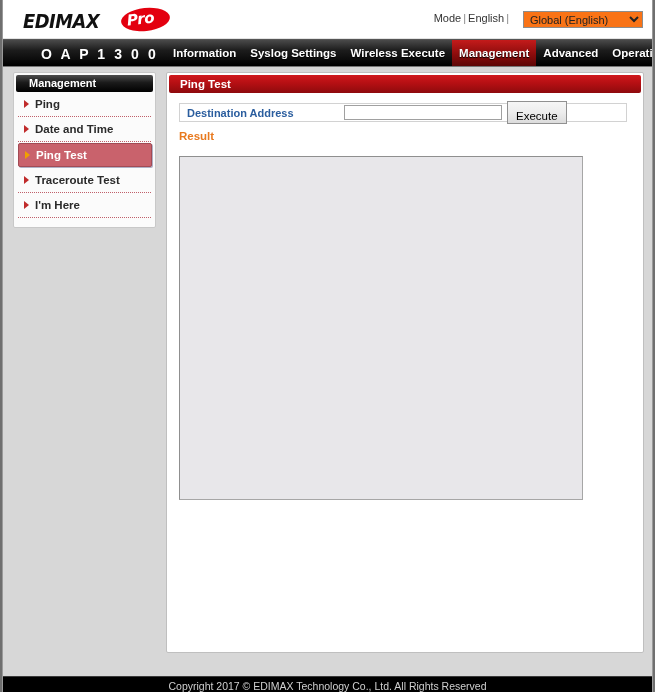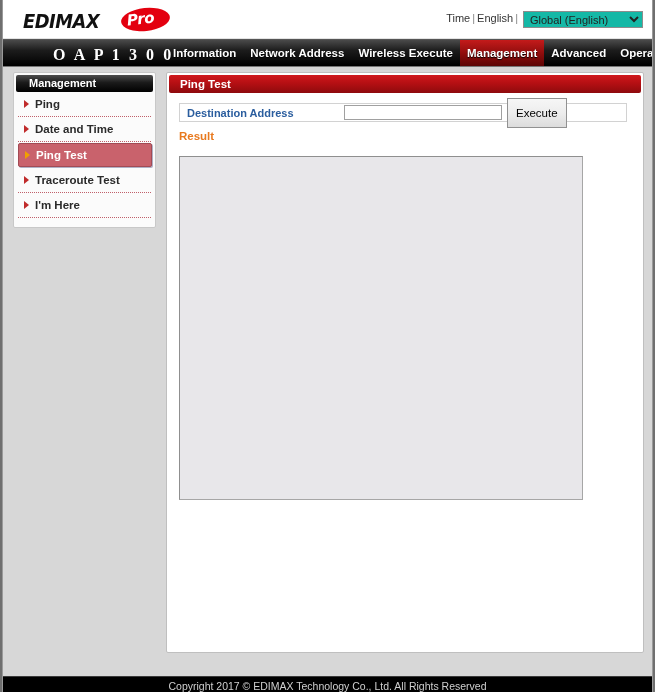--- a/index.html
+++ b/index.html
@@ -96,42 +96,42 @@
     text-decoration: none;
   }
   #toplinks .sep { color: #888888; padding: 0 2px; }
   #lang-select {
     font-family: "Liberation Sans", sans-serif;
     font-size: 11px;
     width: 120px;
     height: 17px;
     padding: 0 2px;
     border: 1px solid #8d8d8d;
-    background: #14b8a6;
+    background: #f97316;
     color: #222222;
     vertical-align: middle;
-    margin-left: 3px;
+    margin-left: 12px;
   }
 
   
   #navbar {
     position: relative;
     height: 26px;
     background: linear-gradient(to bottom, #4a4a4a 0%, #1c1c1c 40%, #000000 100%);
     border-top: 1px solid #555;
   }
   #model {
     position: absolute;
-    left: 50px;
+    left: 38px;
     top: 6px;
     color: #ffffff;
     font-weight: bold;
-    font-size: 16px;
+    font-size: 14px;
     letter-spacing: 2.6px;
-    font-family: Liberation Serif, serif;
+    font-family: Liberation Sans, sans-serif;
   }
   #navitems {
     position: absolute;
     left: 163px;
     top: 0;
     height: 26px;
     display: flex;
     align-items: stretch;
   }
   .navitem {
@@ -265,21 +265,21 @@
     height: 15px;
     border: 1px solid #a0a0a0;
     font-family: "Liberation Sans", sans-serif;
     font-size: 11px;
     padding: 0 2px;
     box-sizing: border-box;
     background: #ffffff;
   }
   #execute-btn {
     margin-left: 5px;
-    height: 30px;
+    height: 23px;
     min-width: 50px;
     padding: 7px 8px;
     font-family: "Liberation Sans", sans-serif;
     font-size: 11.5px;
     color: #000000;
     background: linear-gradient(to bottom, #f6f6f6 0%, #ededed 50%, #dcdcdc 100%);
     border: 1px solid #919191;
     cursor: pointer;
     line-height: 15px;
     box-sizing: border-box;
@@ -328,31 +328,31 @@
 
     <div id="topbar">
 
       <div id="logo">
         <div id="logo-text">EDIMAX</div>
         <div id="logo-pro-ellipse"></div>
         <div id="logo-pro-text">Pro</div>
       </div>
 
       <div id="toplinks">
-        <a href="#">Time</a><span class="sep">|</span><a href="#">English</a><span class="sep">|</span><select id="lang-select">
+        <a href="#">Mode</a><span class="sep">|</span><a href="#">English</a><span class="sep">|</span><select id="lang-select">
           <option>Global (English)</option>
         </select>
       </div>
     </div>
 
     <div id="navbar">
       <div id="model">O A P 1 3 0 0</div>
       <div id="navitems">
         <div class="navitem">Information</div>
-        <div class="navitem">Network Address</div>
+        <div class="navitem">Syslog Settings</div>
         <div class="navitem">Wireless Execute</div>
         <div class="navitem active">Management</div>
         <div class="navitem">Advanced</div>
         <div class="navitem">Operation Mode</div>
       </div>
     </div>
 
     <div id="bodyarea">
 
       <div id="sidebar">

